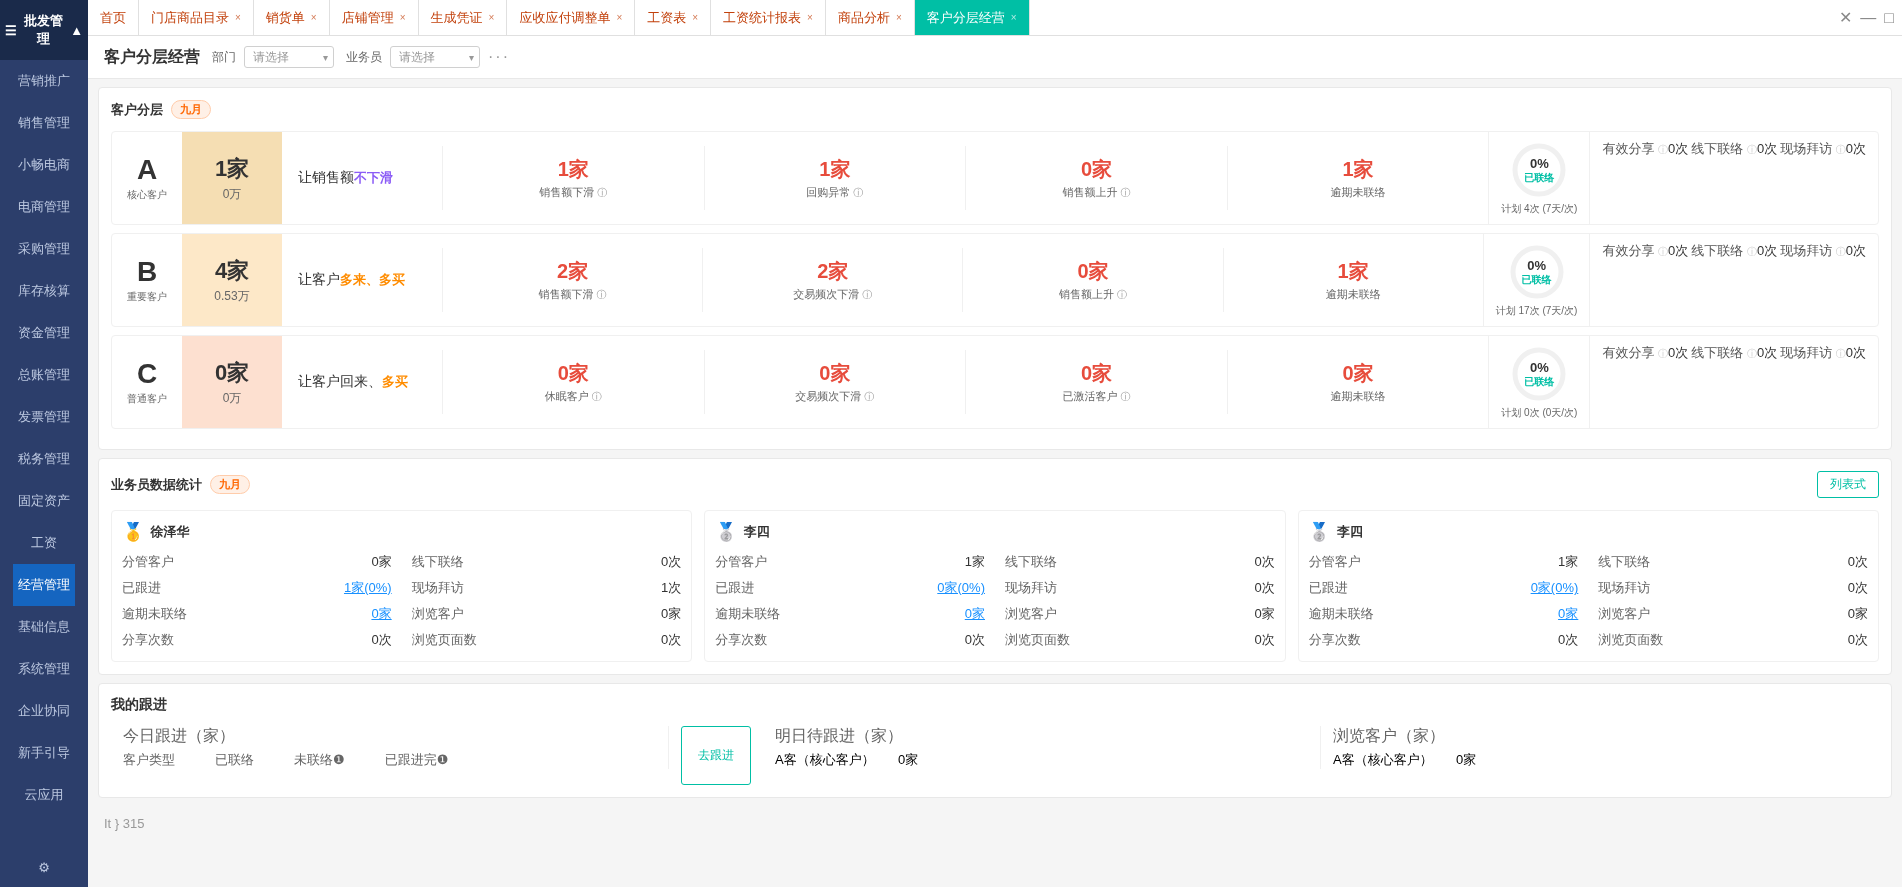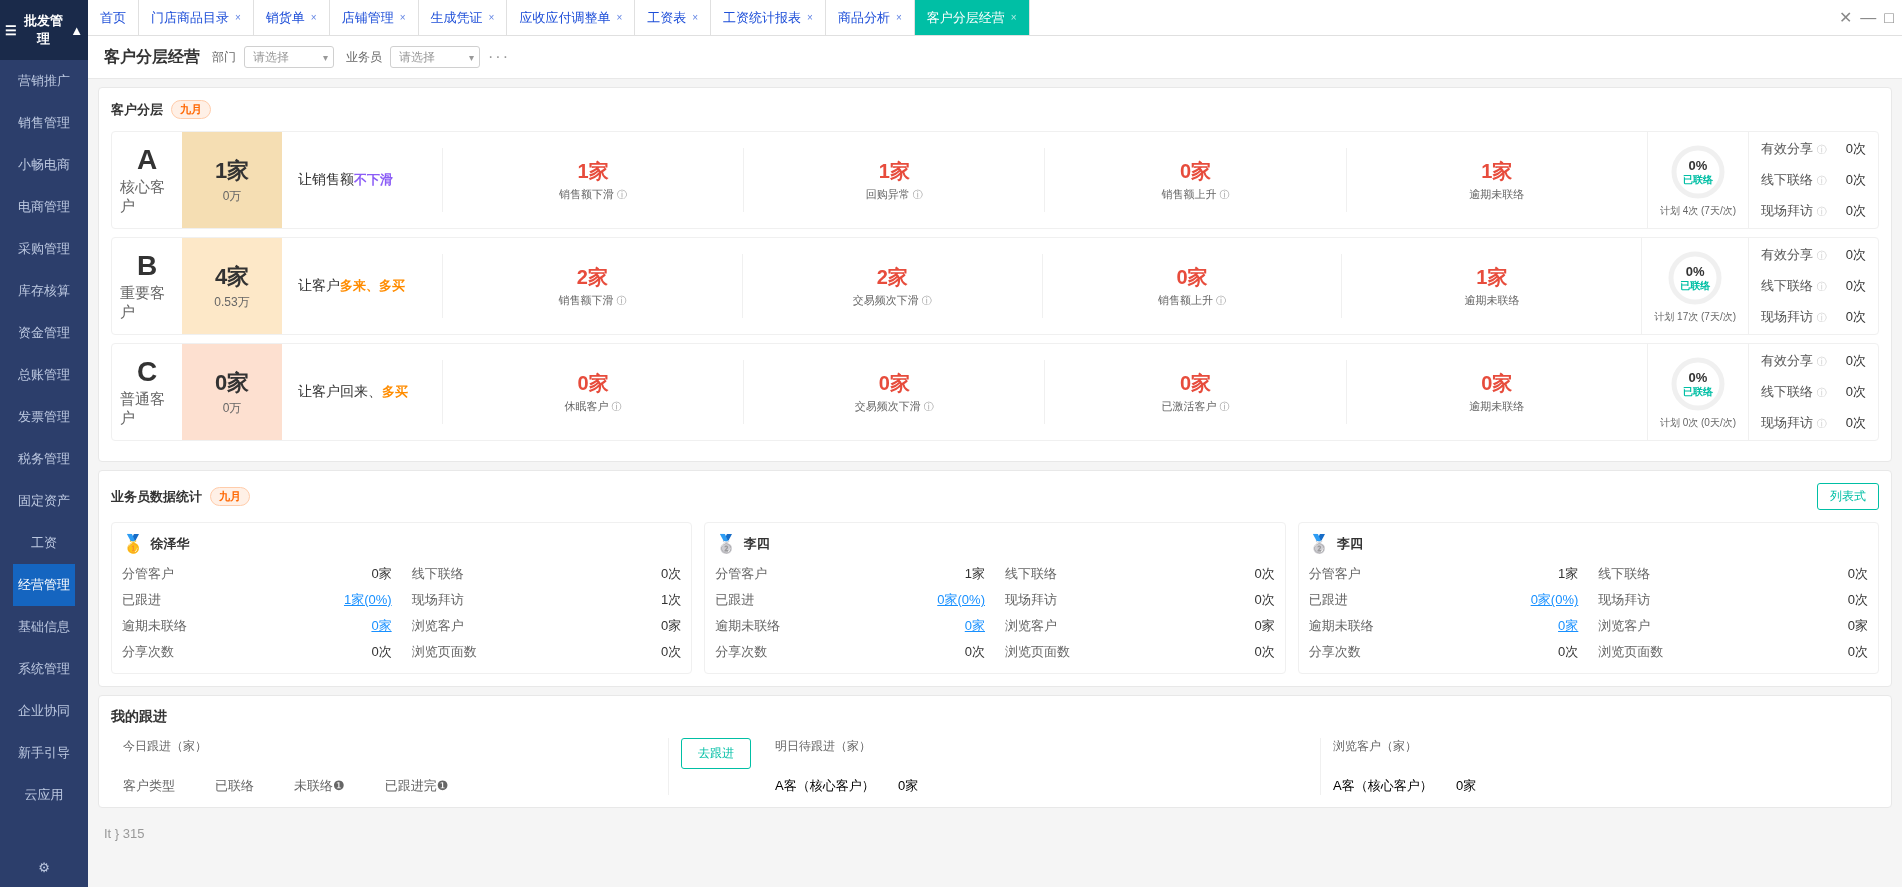--- a/index.html
+++ b/index.html
@@ -70,21 +70,21 @@
     }
     .tab {
       display: flex;
       align-items: center;
       padding: 0 12px;
       height: 100%;
       border-right: 1px solid #e0e0e0;
       cursor: pointer;
       white-space: nowrap;
       font-size: 12px;
-      color: #1d4ed8;
+      color: #c2410c;
       position: relative;
     }
     .tab.active {
       background: #00bfa5;
       color: #fff;
     }
     .tab .close-icon {
       margin-left: 6px;
       font-size: 10px;
       color: inherit;
@@ -203,21 +203,21 @@
       align-items: center;
       justify-content: center;
       padding: 12px 8px;
       flex-shrink: 0;
     }
     .tier-letter {
       font-size: 28px;
       font-weight: bold;
       color: #333;
     }
-    .tier-name { font-size: 15px; color: #666; margin-top: 2px; }
+    .tier-name { font-size: 10px; color: #666; margin-top: 2px; }
 
     .tier-count-block {
       display: flex;
       flex-direction: column;
       align-items: center;
       justify-content: center;
       padding: 10px 16px;
       min-width: 100px;
       flex-shrink: 0;
     }
@@ -289,27 +289,26 @@
     }
     .circle-sub {
       font-size: 10px;
       color: #666;
       margin-top: 2px;
     }
 
     
     .right-stats {
       display: flex;
-      flex-direction: column;
       justify-content: space-between;
       padding: 8px 12px;
       border-left: 1px solid #f0f0f0;
       font-size: 11px;
       min-width: 130px;
-      gap: 11px;
+      gap: 3px;
     }
     .right-stat-row {
       display: flex;
       justify-content: space-between;
       color: #666;
     }
     .right-stat-row span:first-child { color: #555; }
     .right-stat-row span:last-child { color: #333; }
 
     
@@ -399,30 +398,30 @@
       grid-template-columns: 1fr auto 1fr 1fr;
       gap: 0;
       align-items: start;
     }
     .follow-col {
       padding: 0 12px;
       border-right: 1px solid #f0f0f0;
     }
     .follow-col:last-child { border-right: none; }
     .follow-col-title {
-      font-size: 12px;
+      font-size: 16px;
       color: #666;
-      margin-bottom: 22px;
+      margin-bottom: 4px;
     }
     .follow-btn {
       background: #fff;
       border: 1px solid #00bfa5;
       color: #00bfa5;
       border-radius: 3px;
-      padding: 6px 16px;
+      padding: 20px 16px;
       cursor: pointer;
       font-size: 12px;
       white-space: nowrap;
     }
     .follow-btn-wrapper {
       display: flex;
       align-items: center;
       padding: 0 12px;
     }
 

